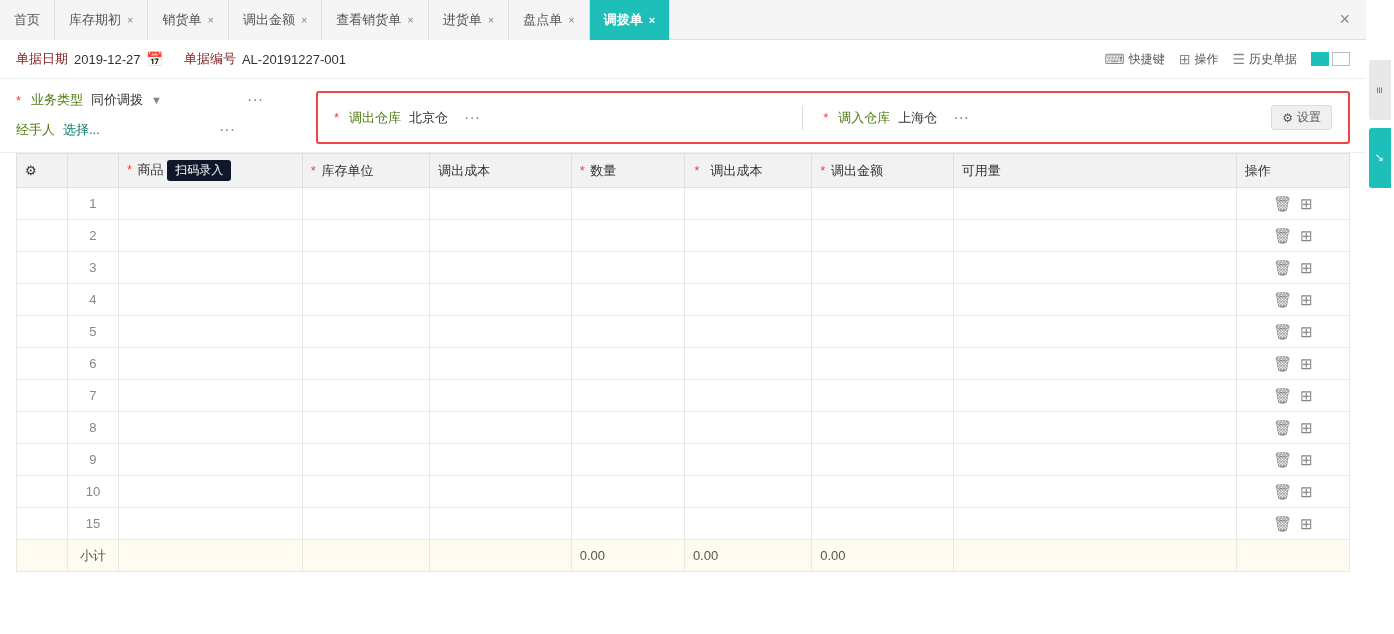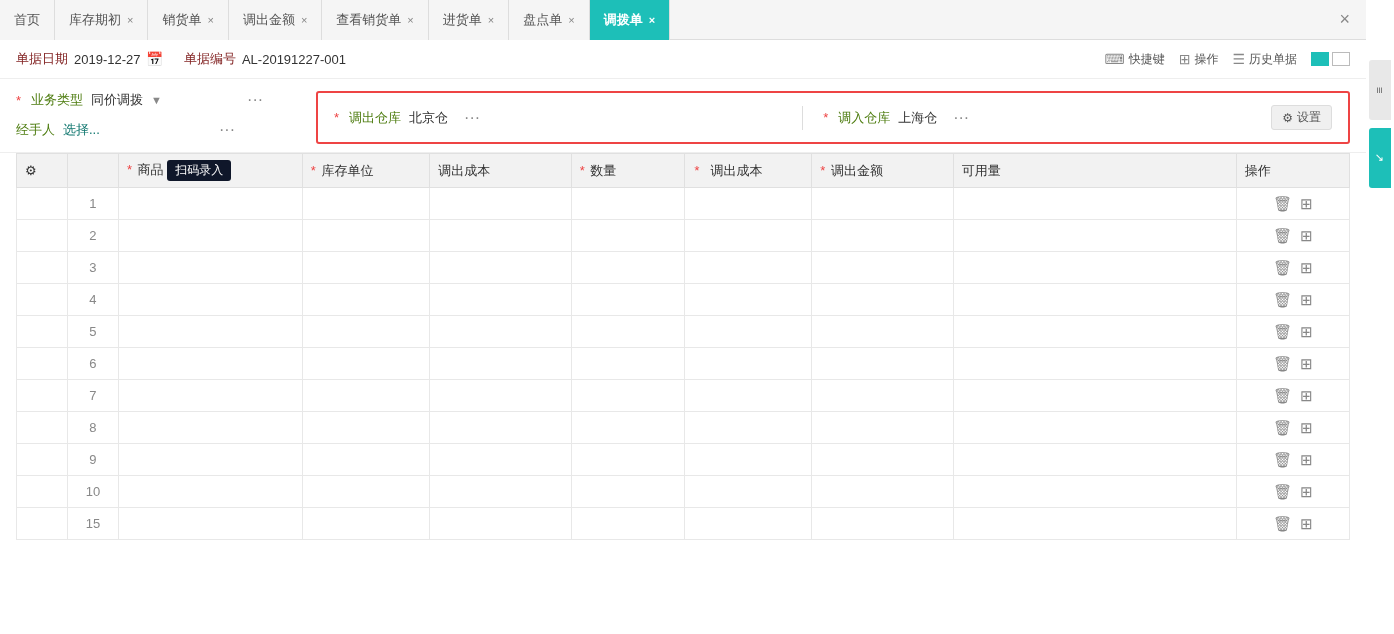--- a/index.html
+++ b/index.html
@@ -482,20 +482,32 @@
         <td></td>
         <td></td>
         <td></td>
         <td class="op-col">
           <div class="op-icons">
             <span class="op-icon">🗑</span>
             <span class="op-icon">⊞</span>
           </div>
         </td>
       </tr>
+            <tr class="subtotal-row">
+    <td></td>
+    <td class="row-num" colspan="1">小计</td>
+    <td></td>
+    <td></td>
+    <td></td>
+    <td>0.00</td>
+    <td>0.00</td>
+    <td>0.00</td>
+    <td></td>
+    <td></td>
+  </tr>
           </tbody>
       </table>
     </div>
 
   </div>
 
   <div class="right-sidebar">
     <div class="sidebar-btn">≡</div>
     <div class="sidebar-btn green">↗</div>
   </div>

